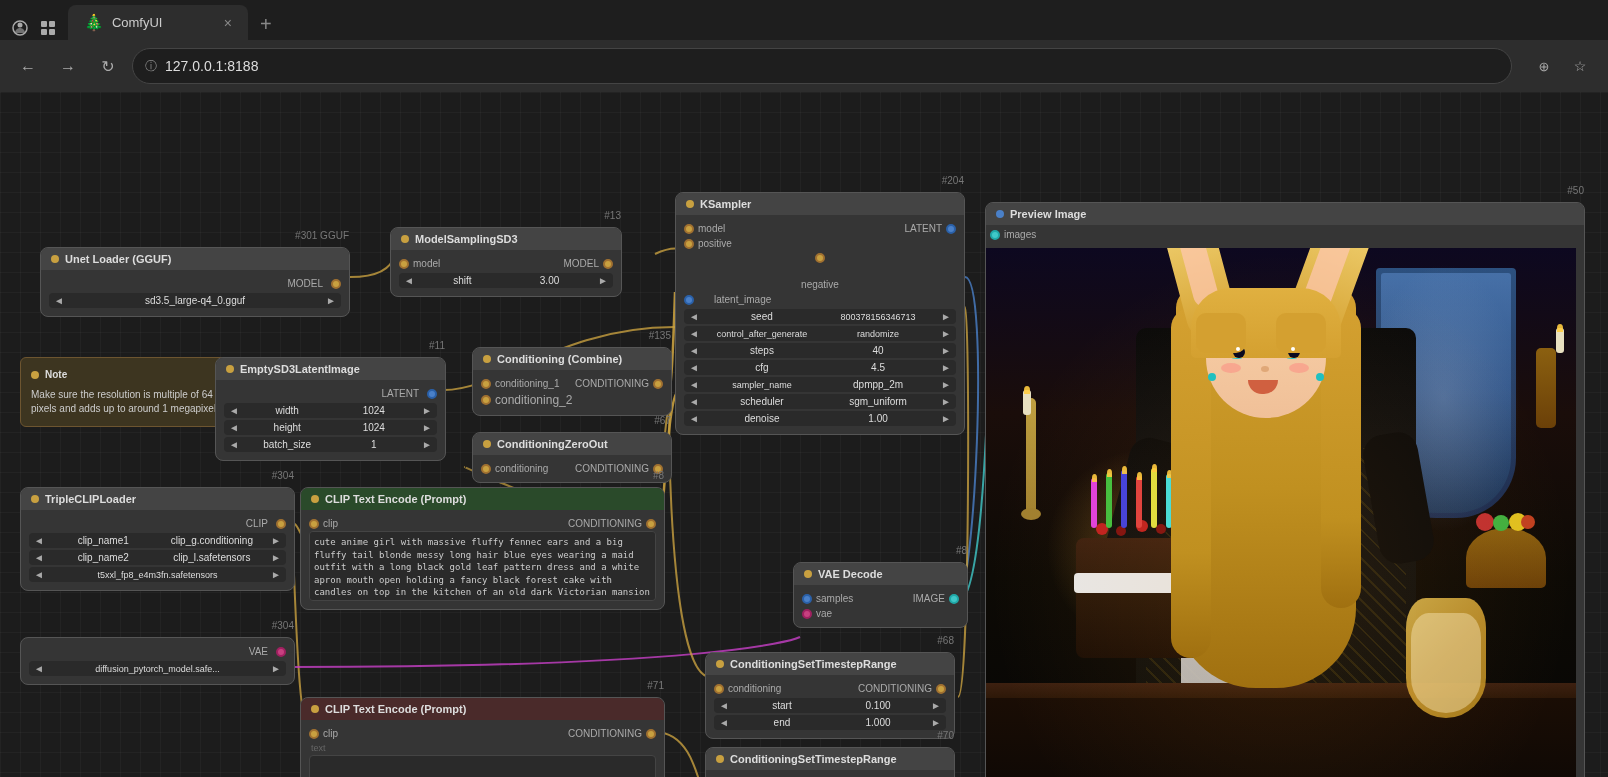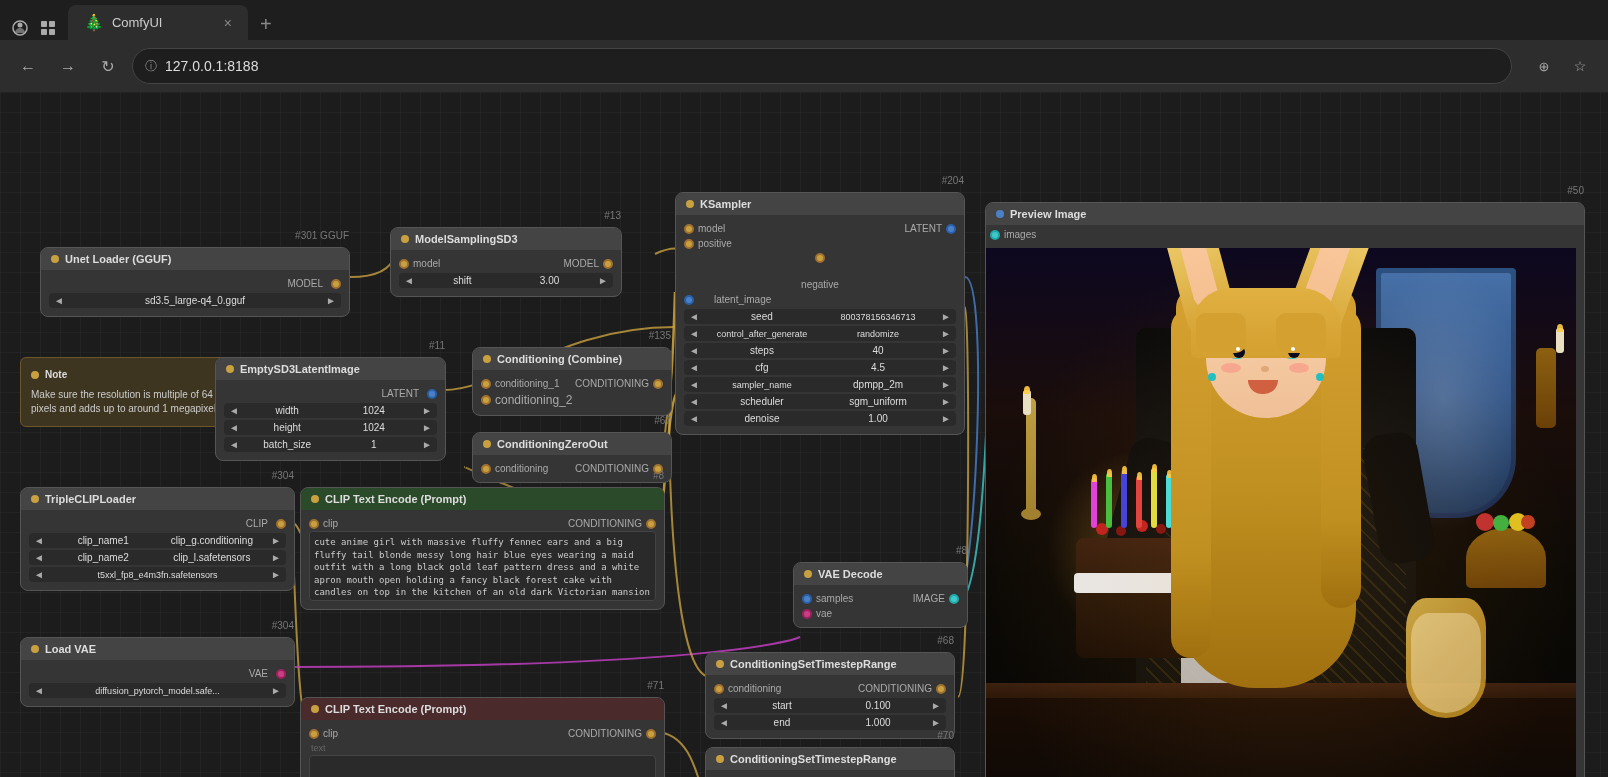--- a/index.html
+++ b/index.html
@@ -454,24 +454,20 @@
           <button class="stepper-btn">◄</button>
           <span class="stepper-val" style="font-size:9px;">t5xxl_fp8_e4m3fn.safetensors</span>
           <button class="stepper-btn">►</button>
         </div>
       </div>
     </div>
   </div>
 
   <div class="node" style="left:20px;top:545px;width:275px;">
     <div style="position:absolute;top:-18px;right:0;font-size:10px;color:#777;">#304</div>
-    <div class="node-header">
-      <div class="node-dot yellow"></div>
-      <span>Load VAE</span>
-    </div>
     <div class="node-body">
       <div style="display:flex;justify-content:flex-end;align-items:center;padding:2px 0;font-size:10px;color:#aaa;">
         <span>VAE</span>
         <div class="port pink" style="margin-left:8px;"></div>
       </div>
       <div class="input-row">
         <div class="stepper">
           <button class="stepper-btn">◄</button>
           <span class="stepper-val" style="font-size:9px;">diffusion_pytorch_model.safe...</span>
           <button class="stepper-btn">►</button>

